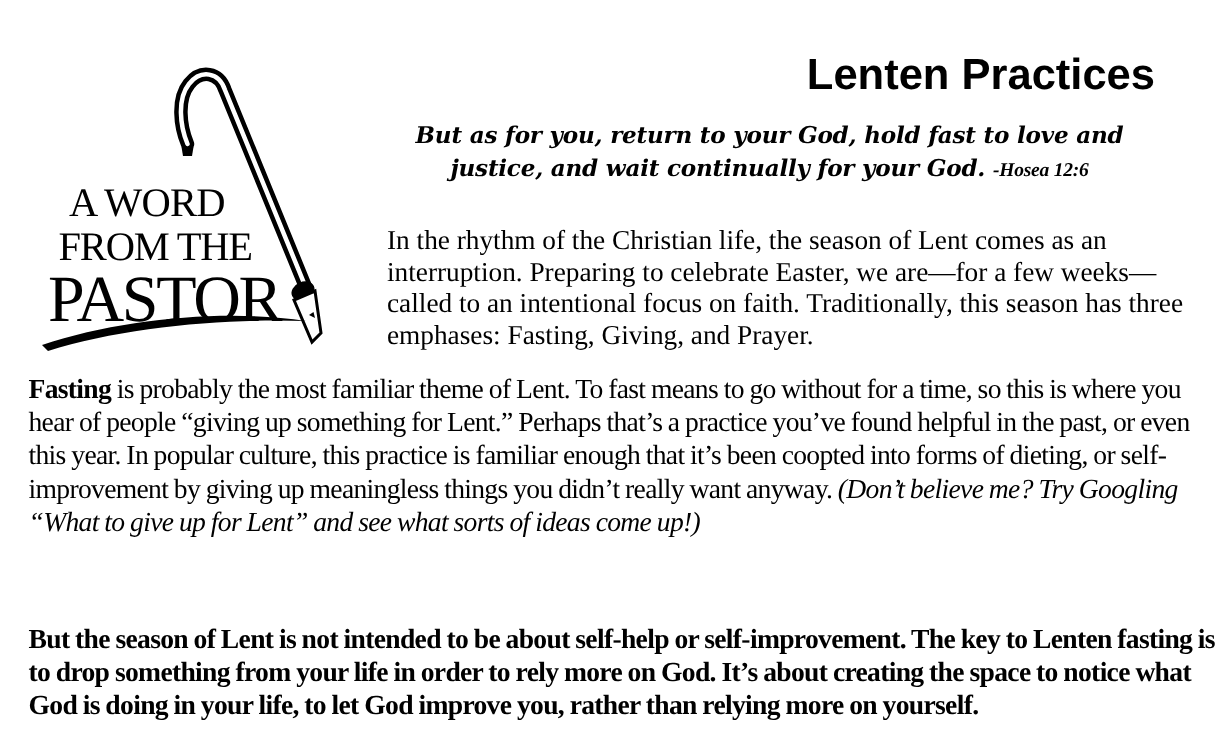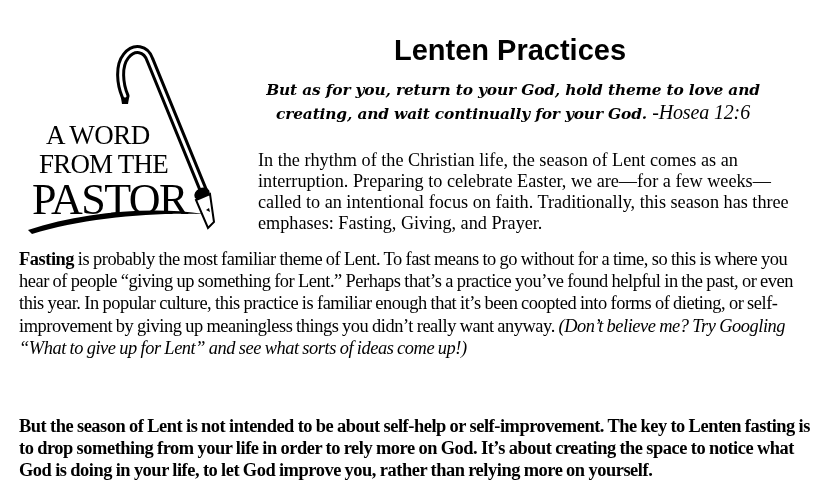--- a/index.html
+++ b/index.html
@@ -6,30 +6,30 @@
     body {
       width: 820px; height: 502px; overflow: hidden; position: relative;
       color: #000; font-family: "Liberation Serif", serif;
     }
     .logo {
       position: absolute; left: 22px; top: 44px; width: 195px; height: 190px;
     }
     .logo svg { width: 100%; height: 100%; display: block; }
     .title {
       position: absolute; left: 250px; width: 520px; top: 33px;
-      text-align: center; font-family: "Liberation Sans", sans-serif;
+      text-align: right; font-family: "Liberation Sans", sans-serif;
       font-weight: bold; font-size: 29px; line-height: 34px; margin: 0;
     }
     .verse {
       position: absolute; left: 262px; width: 502px; top: 79px;
       text-align: center; font-family: "DejaVu Serif", serif;
       font-style: italic; font-weight: bold; font-size: 15.4px; line-height: 22px;
       letter-spacing: -0.15px;
     }
-    .verse .ref { font-family: "Liberation Serif", serif; font-weight: normal; font-size: 20px; }
+    .verse .ref { font-family: "Liberation Serif", serif; font-weight: bold; font-size: 13px; }
     .intro {
       position: absolute; left: 254px; width: 555px; top: 146px;
       font-size: 18.2px; line-height: 21px; margin: 4px;
     }
     .para {
       position: absolute; left: 19px; width: 795px;
       font-size: 18.4px; line-height: 22.2px; margin: 0; letter-spacing: -0.45px;
       word-spacing: -0.4px;
     }
     .p1 { top: 248px; }
@@ -56,21 +56,21 @@
 
     <text x="24" y="100" font-family="Liberation Serif, serif" font-size="27" letter-spacing="-0.5">A WORD</text>
     <text x="17" y="129" font-family="Liberation Serif, serif" font-size="27" letter-spacing="-0.8">FROM THE</text>
     <text x="10" y="170" font-family="Liberation Serif, serif" font-size="44" letter-spacing="-1.5">PASTOR</text>
   </svg>
 </div>
 
 <h1 class="title">Lenten Practices</h1>
 
 <div class="verse">
-  <div>But as for you, return to your God, hold theme to love and</div>
-  <div><span>creating, and wait continually for your God.</span> <span class="ref">-Hosea 12:6</span></div>
+  <div>But as for you, return to your God, hold fast to love and</div>
+  <div><span>justice, and wait continually for your God.</span> <span class="ref">-Hosea 12:6</span></div>
 </div>
 
 <p class="intro">In the rhythm of the Christian life, the season of Lent comes as an interruption. Preparing to celebrate Easter, we are—for a few weeks—called to an intentional focus on faith. Traditionally, this season has three emphases: Fasting, Giving, and Prayer.</p>
 
 <p class="para p1"><b>Fasting</b><span> is probably the most familiar theme of Lent. To fast means to go without for a time, so this is where you hear of people “giving up something for Lent.” Perhaps that’s a practice you’ve found helpful in the past, or even this year. In popular culture, this practice is familiar enough that it’s been coopted into forms of dieting, or self-improvement by giving up meaningless things you didn’t really want anyway. </span><i>(Don’t believe me? Try Googling “What to give up for Lent” and see what sorts of ideas come up!)</i></p>
 
 <p class="para p2">But the season of Lent is not intended to be about self-help or self-improvement. The key to Lenten fasting is to drop something from your life in order to rely more on God. It’s about creating the space to notice what God is doing in your life, to let God improve you, rather than relying more on yourself.</p>
 
 </body></html>

